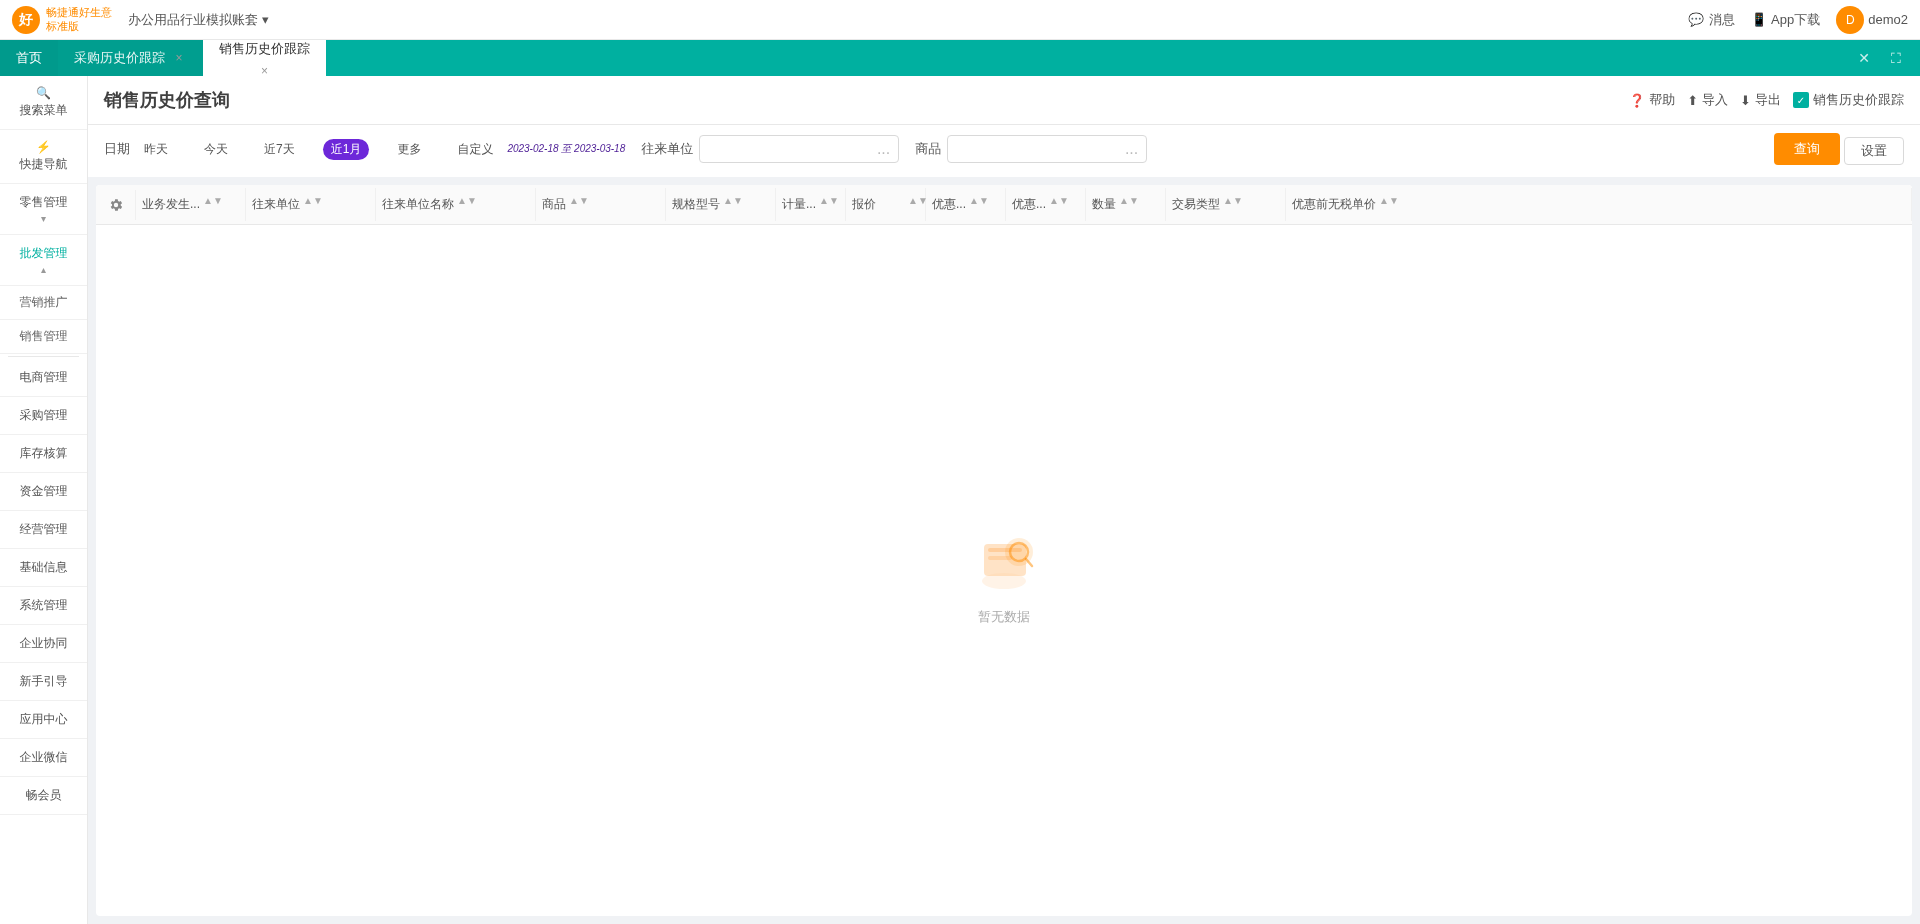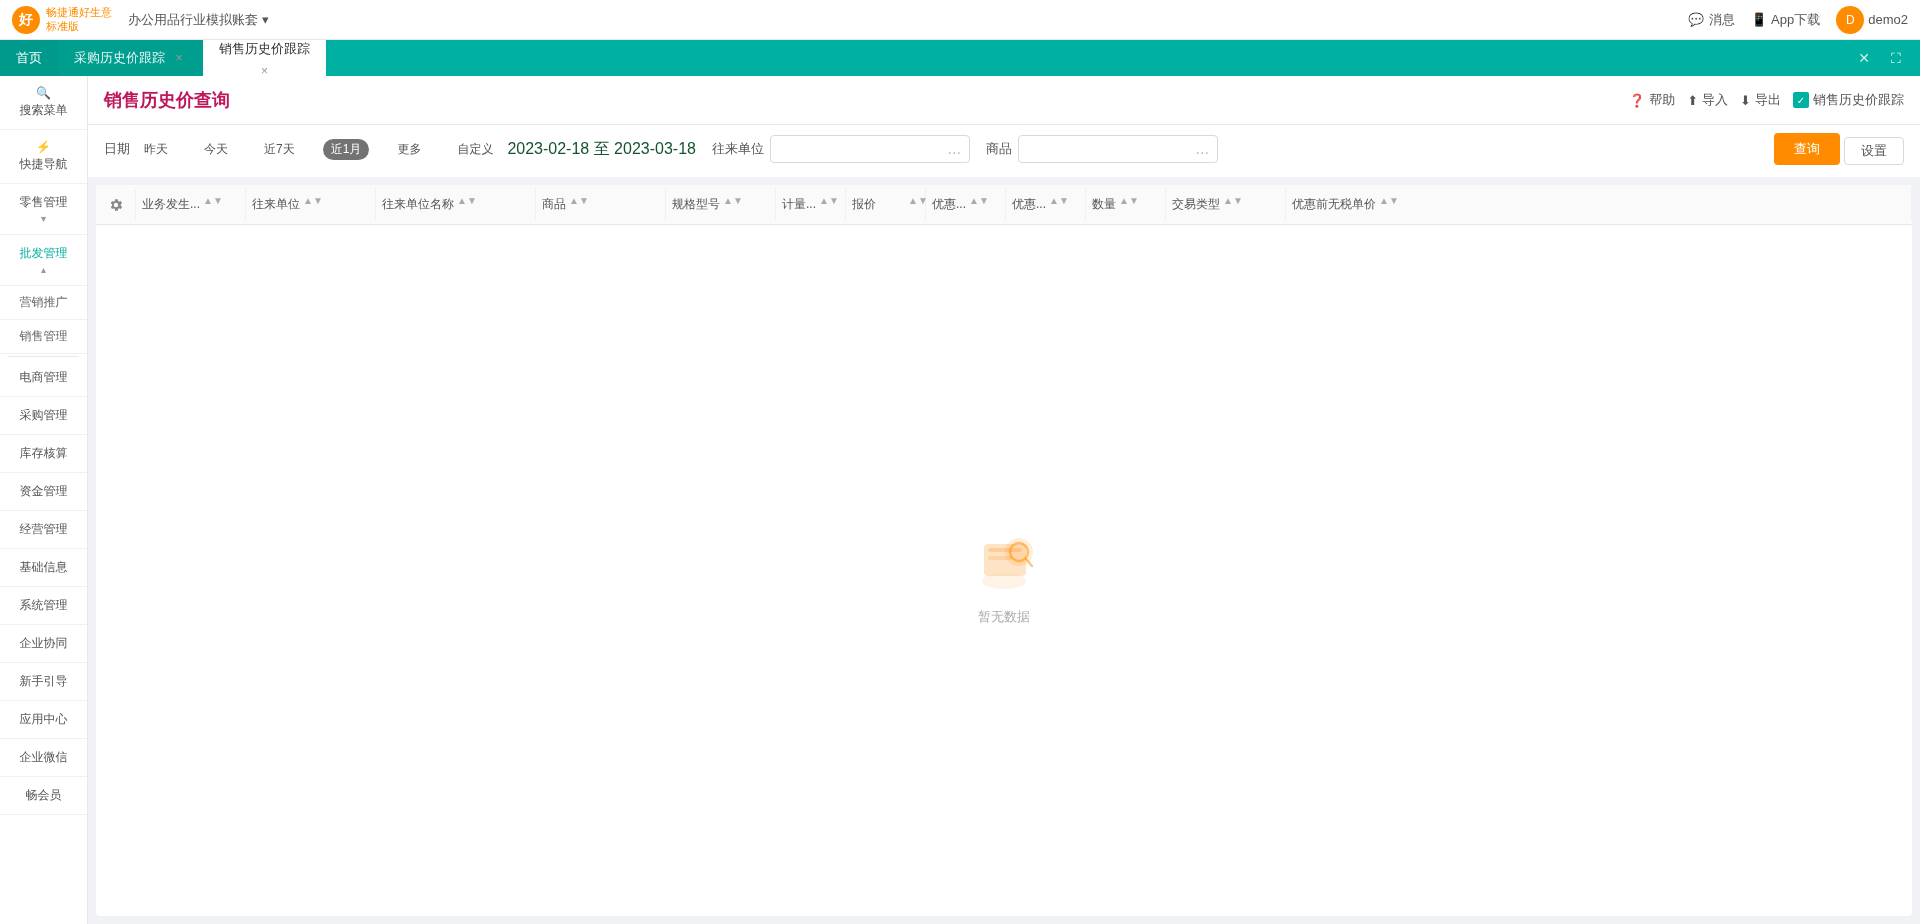--- a/index.html
+++ b/index.html
@@ -201,21 +201,21 @@
     }
     .page-title-row {
       display: flex;
       align-items: center;
       justify-content: space-between;
       margin-bottom: 12px;
     }
     .page-title {
       font-size: 18px;
       font-weight: 600;
-      color: #be185d;
+      color: #404040;
     }
     .page-actions {
       display: flex;
       align-items: center;
       gap: 12px;
       font-size: 13px;
       color: #555;
     }
     .page-action-btn {
       display: flex;
@@ -270,26 +270,27 @@
       gap: 20px;
     }
     .date-btn {
       padding: 2px 8px;
       border-radius: 12px;
       font-size: 12px;
       cursor: pointer;
       color: #555;
     }
     .date-btn.active {
-      background: #737373;
+      background: #6d28d9;
       color: #fff;
     }
     .date-range-text {
-      color: #14532d;
-      font-size: 16px;
+      color: #4c1d95;
+      font-size: 10px;
+      font-style: italic;
     }
     .filter-input {
       border: 1px solid #d9d9d9;
       border-radius: 4px;
       padding: 4px 8px;
       font-size: 13px;
       color: #555;
       width: 200px;
       outline: none;
       display: flex;

